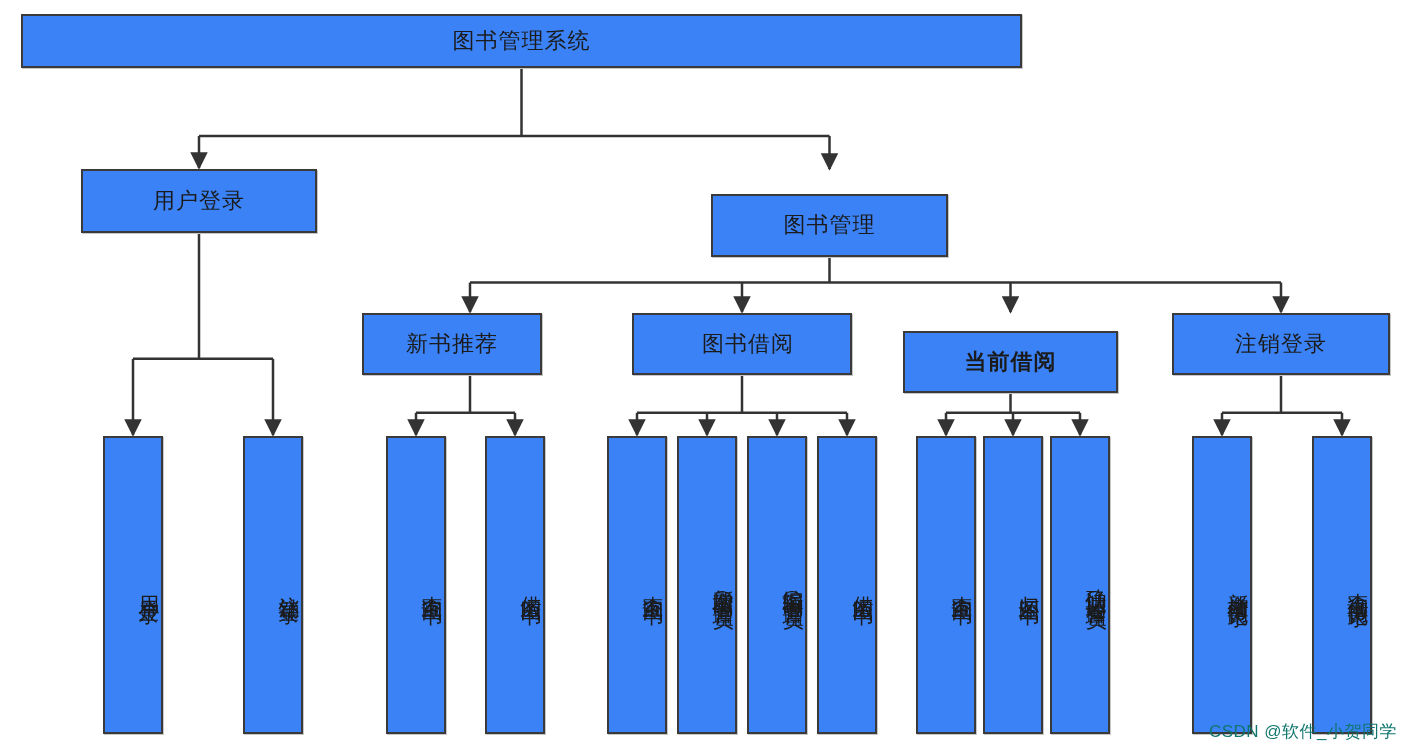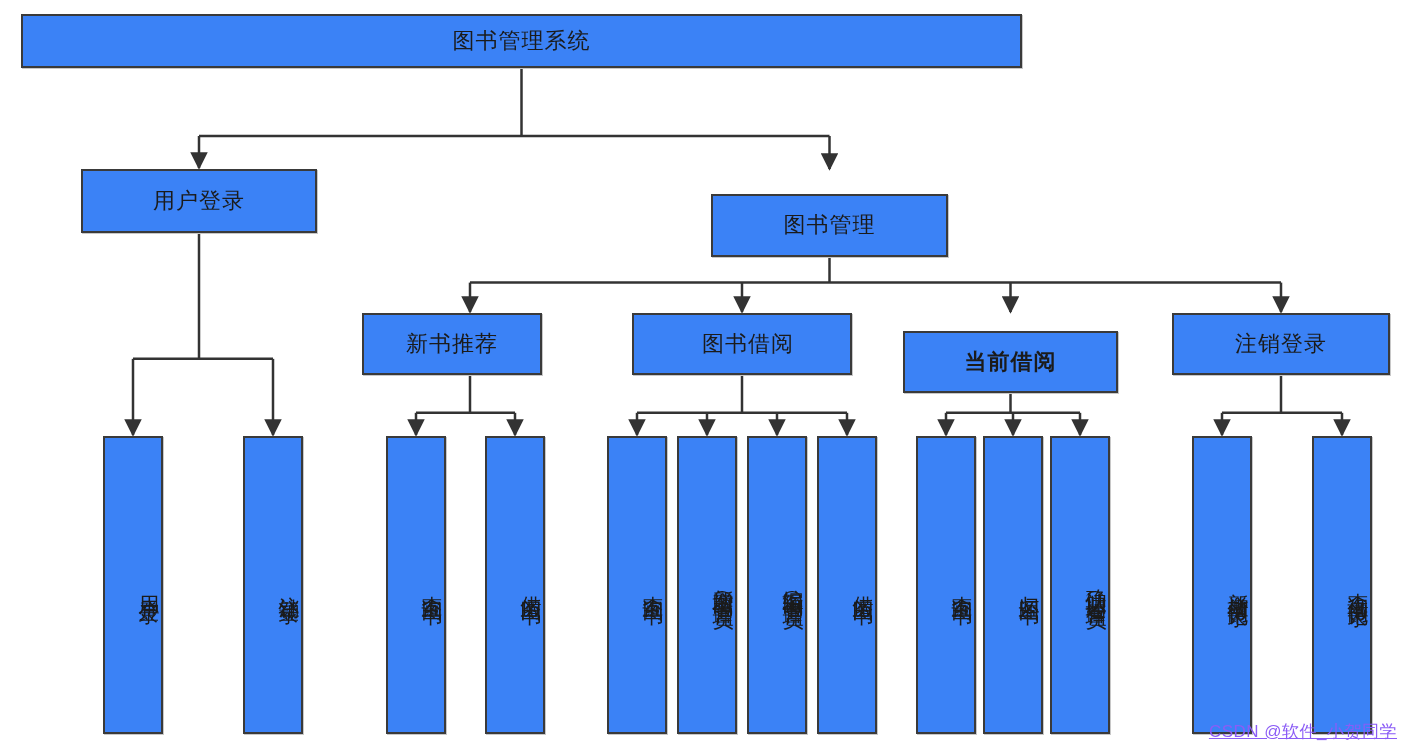--- a/index.html
+++ b/index.html
@@ -33,25 +33,24 @@
     letter-spacing:3px;
     padding:8px 0;
     align-items:flex-start;
     justify-content:center;
   }
 
   #watermark{
     position:absolute;
     right:8px;bottom:4px;
     font-size:17px;
-    color:#8b5cf6;
+    color:#0f766e;
     letter-spacing:0.5px;
     white-space:nowrap;
     user-select:none;
-    text-decoration:underline;
   }
 </style>
 </head>
 <body>
 
 <div id="stage">
 
   <svg id="wires" viewBox="0 0 1405 747" xmlns="http://www.w3.org/2000/svg">
     <defs>
       <marker id="arrow" viewBox="0 0 10 10" refX="9" refY="5" markerWidth="7" markerHeight="7" orient="auto-start-reverse">

